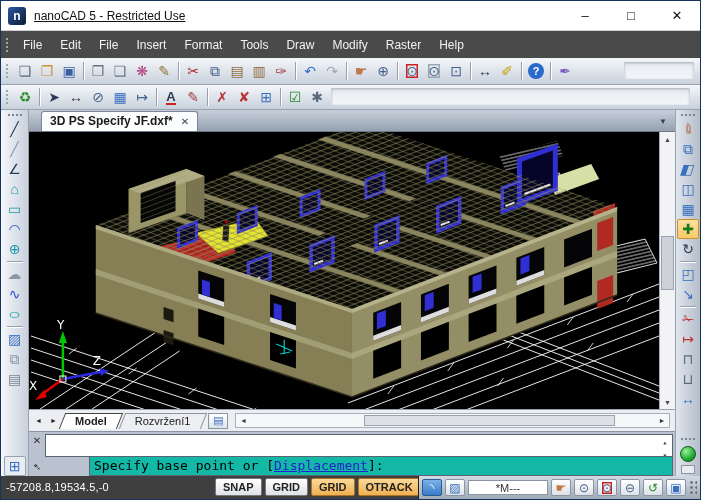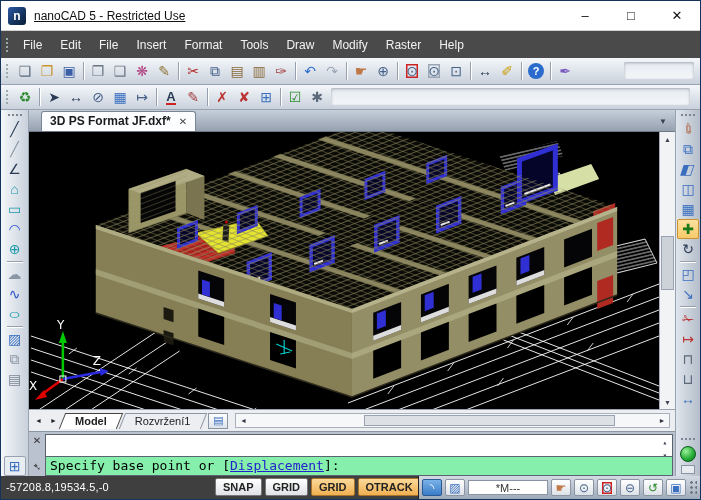--- a/index.html
+++ b/index.html
@@ -89,22 +89,22 @@
   .cmdarea{position:absolute;top:430px;left:28px;right:25px;height:47px;background:#b9c2ce;
     border-top:1px solid #8a94a2;display:flex;padding:2px 2px 2px 0;}
   .cmd-gutter{width:16px;display:flex;flex-direction:column;align-items:center;justify-content:space-between;
     padding:2px 0 4px;}
   .cmd-gutter .ic{font-size:10px;color:#333;line-height:1;}
   .cmd-boxes{flex:1;display:flex;flex-direction:column;}
   .cmd-history{position:relative;background:#fff;border:1px solid #5a6470;height:23px;overflow:hidden;
     font-family:"DejaVu Sans Mono",monospace;font-size:12px;line-height:13px;color:#111;padding:1px 16px 0 4px;}
   .cmd-scroll{position:absolute;right:0;top:0;bottom:0;width:14px;background:#fff;display:flex;
     flex-direction:column;align-items:center;justify-content:space-between;color:#445;font-size:8px;padding:1px 0;}
-  .cmd-input{background:#86efac;border:1px solid #5a6470;border-top:none;flex:1;
-    font-family:"DejaVu Sans Mono",monospace;font-size:13px;color:#000;padding:1px 4px;white-space:pre;}
+  .cmd-input{background:#14b8a6;border:1px solid #5a6470;border-top:none;flex:1;
+    font-family:"DejaVu Sans Mono",monospace;font-size:13px;color:#000;padding:1px 4px;white-space:pre;margin-left:44px;}
   .cmd-link{color:#2222cc;text-decoration:underline;}
   
   .statusbar{position:absolute;bottom:0;left:0;right:0;height:23px;background:#3f3f3f;color:#fff;}
   .coords{position:absolute;left:5px;top:5px;font-size:11px;letter-spacing:.2px;}
   .stgl-group{position:absolute;left:214px;top:2px;display:flex;gap:3px;}
   .stgl{padding:2px 7px;font-size:11px;font-weight:bold;color:#222;border-radius:2px;
     background:linear-gradient(#ffffff,#dfe2e6);border:1px solid #777;}
   .stgl.on{background:linear-gradient(#fbd998,#f0b052);border-color:#a8742a;}
   .sb-right{position:absolute;left:417px;right:0;top:0;bottom:0;border-left:1px solid #222;
     background:linear-gradient(#d3dae3,#9fabb9);display:flex;align-items:center;gap:3px;padding:0 3px;}
@@ -386,21 +386,21 @@
     <div class="cmd-extras">
       <div class="griph"></div>
       <span class="green-btn"></span>
       <span class="part-btn"></span>
     </div>
   </div>
 
   <div class="center">
     <div class="tabstrip">
       <div class="doctab">
-        <span>3D PS Format JF.dxf*</span>
+        <span>3D PS Specify JF.dxf*</span>
         <span class="x">✕</span>
       </div>
       <span class="tab-dd">▼</span>
     </div>
 
     <div class="viewport">
       <div class="canvas">
         <svg viewBox="0 0 632 277" preserveAspectRatio="none" width="100%" height="100%">
           <defs>
             <pattern id="hA" patternUnits="userSpaceOnUse" width="5" height="5" patternTransform="rotate(-21)">

